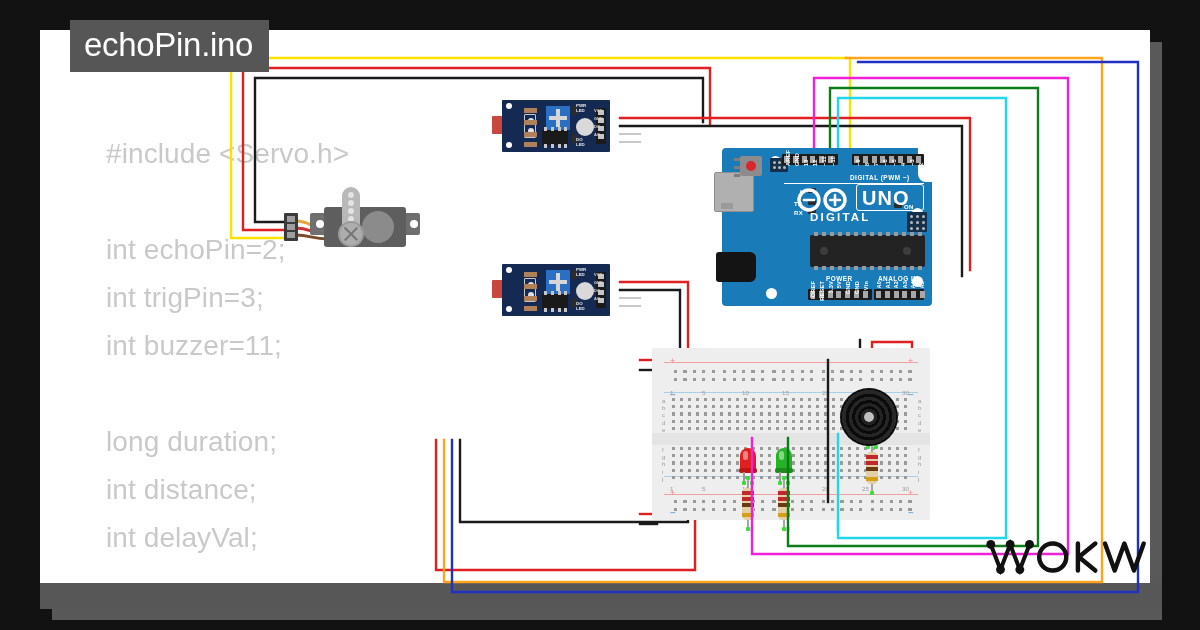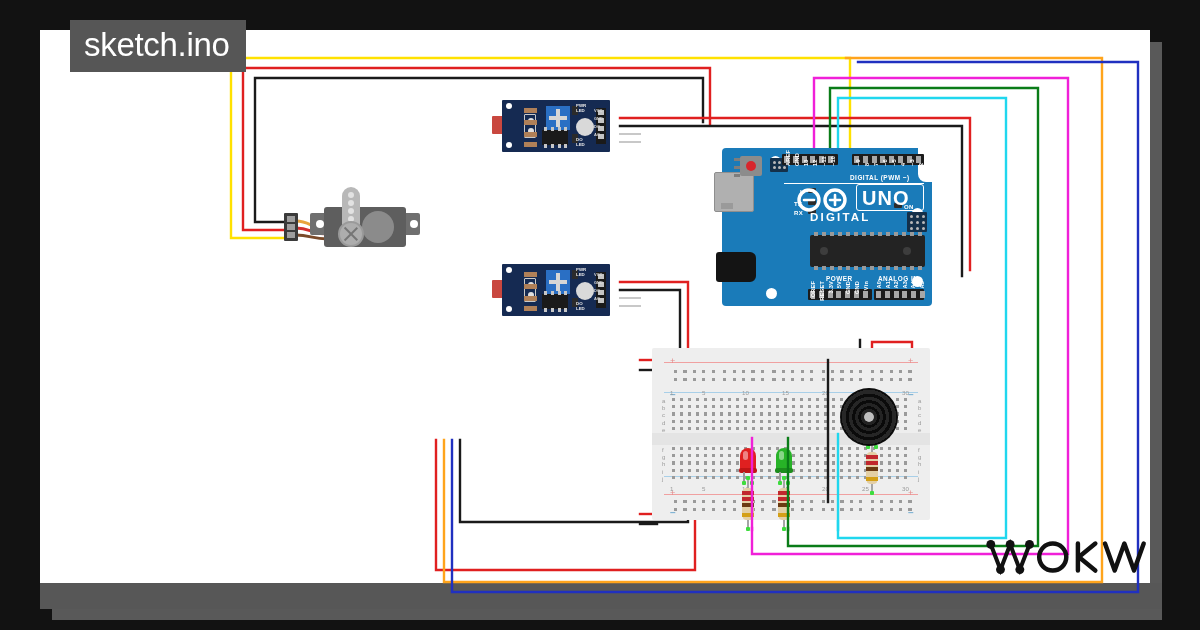--- a/index.html
+++ b/index.html
@@ -376,20 +376,29 @@
 </style>
 </head>
 <body>
 
 <div id="root">
 
   <div class="shadow-layer"></div>
 
   <div class="canvas">
 
+    <div class="code" id="code-block">#include &lt;Servo.h&gt;
+
+int echoPin=2;
+int trigPin=3;
+int buzzer=11;
+
+long duration;
+int distance;
+int delayVal;</div>
 
     <svg id="wires" viewBox="0 0 1110 578">
       <g fill="none" stroke-width="2.4" stroke-linecap="square" stroke-linejoin="miter">
 
         <path stroke="#ffe100" d="M 247 208 L 191 208 L 191 28 L 810 28 L 810 125"></path>
 
         <path stroke="#e02020" d="M 247 200 L 203 200 L 203 38 L 670 38 L 670 95"></path>
 
         <path stroke="#1a1a1a" d="M 247 192 L 215 192 L 215 48 L 663 48 L 663 92"></path>
 
@@ -1253,15 +1262,15 @@
         <path d="M 124 13 L 134 41 L 144 13 L 154 41 L 164 13"></path>
         <path d="M 176 21 L 176 41"></path>
       </g>
       <circle cx="176" cy="10" r="4.4" fill="#111111"></circle>
     </svg>
 
   </div>
 
   <div class="bottom-bar"></div>
 
-  <div class="title-chip">sketch.ino</div>
+  <div class="title-chip">echoPin.ino</div>
 
 </div>
 
 </body></html>

